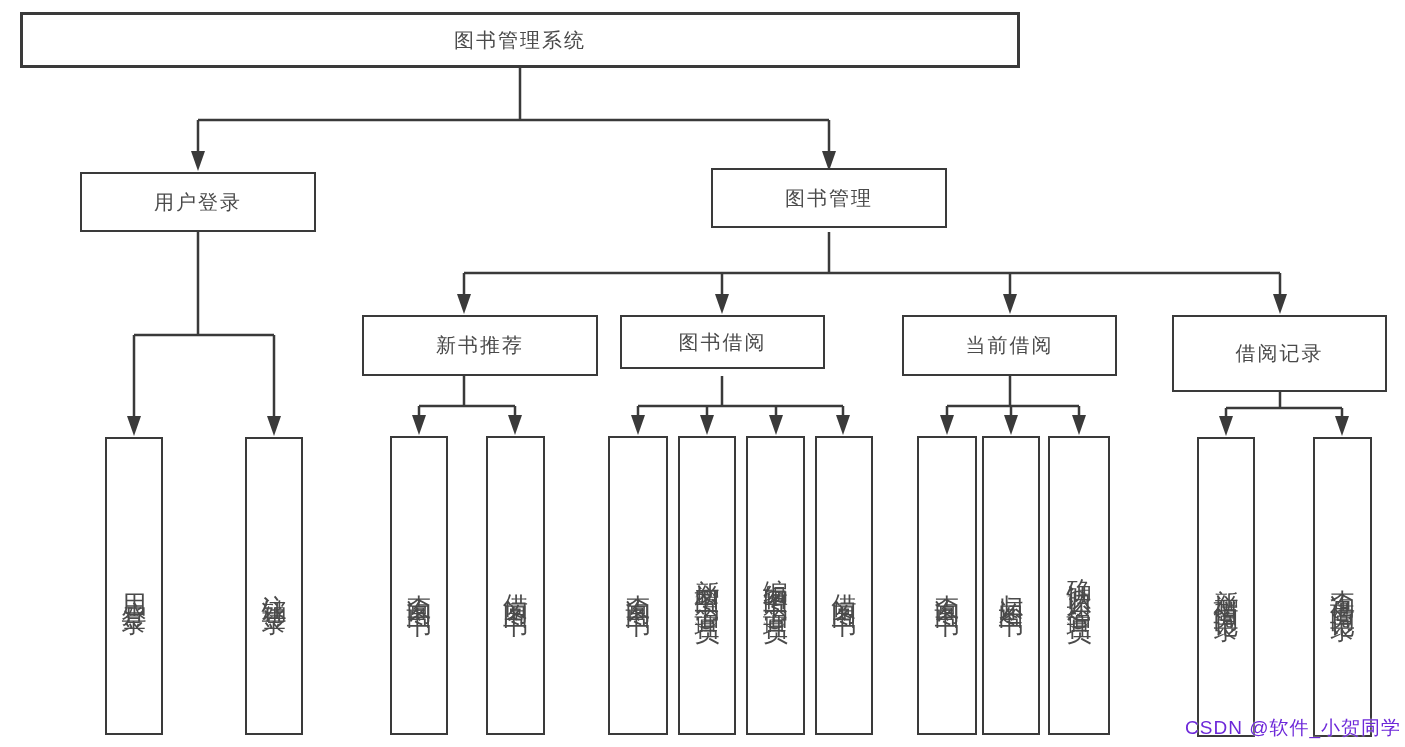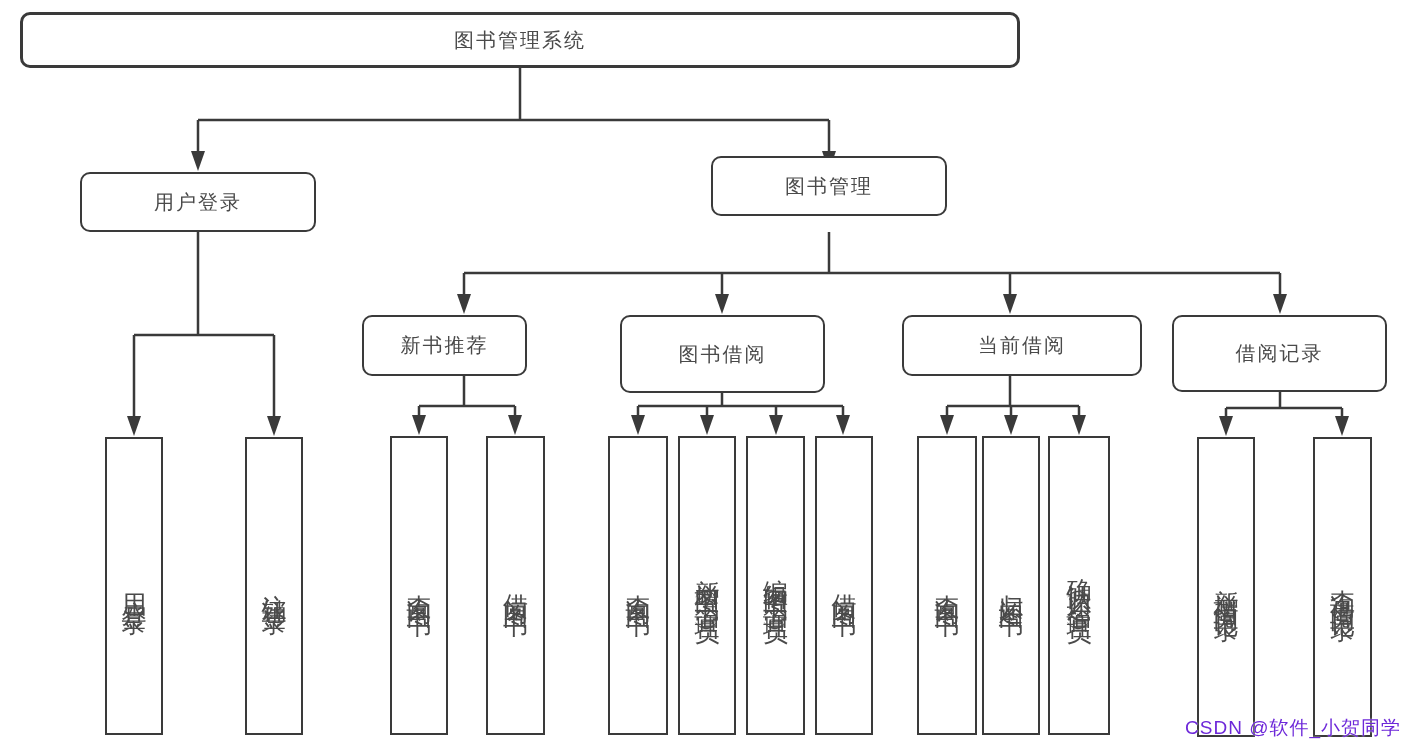--- a/index.html
+++ b/index.html
@@ -21,21 +21,21 @@
     position: absolute;
     box-sizing: border-box;
     background: #ffffff;
     border: 2.5px solid #3a3a3a;
     display: flex;
     align-items: center;
     justify-content: center;
     color: #4a4a4a;
     z-index: 2;
   }
-  .hbox { font-size: 20px; letter-spacing: 2px; border-radius: 10px; }
+  .hbox { font-size: 20px; letter-spacing: 2px; }
   .root { border-width: 3px; }
   .vbox span {
     writing-mode: vertical-rl;
     text-orientation: mixed;
     font-size: 25px;
     letter-spacing: 6px;
     line-height: 1;
     white-space: nowrap;
   }
   #watermark {
@@ -91,25 +91,25 @@
       <path d="M1011,435 l-7,-20 h14 z"></path>
       <path d="M1079,435 l-7,-20 h14 z"></path>
       <path d="M1226,436 l-7,-20 h14 z"></path>
       <path d="M1342,436 l-7,-20 h14 z"></path>
     </g>
   </svg>
 
   <div class="box hbox root" style="left:20px; top:12px; width:1000px; height:56px;">图书管理系统</div>
 
   <div class="box hbox" style="left:80px; top:172px; width:236px; height:60px;">用户登录</div>
-  <div class="box hbox" style="left:711px; top:156px; width:236px; height:60px;">图书管理</div>
+  <div class="box hbox" style="left:711px; top:168px; width:236px; height:60px;">图书管理</div>
 
-  <div class="box hbox" style="left:362px; top:315px; width:165px; height:61px;">新书推荐</div>
-  <div class="box hbox" style="left:620px; top:315px; width:205px; height:78px;">图书借阅</div>
-  <div class="box hbox" style="left:902px; top:315px; width:240px; height:61px;">当前借阅</div>
+  <div class="box hbox" style="left:362px; top:315px; width:236px; height:61px;">新书推荐</div>
+  <div class="box hbox" style="left:620px; top:315px; width:205px; height:54px;">图书借阅</div>
+  <div class="box hbox" style="left:902px; top:315px; width:215px; height:61px;">当前借阅</div>
   <div class="box hbox" style="left:1172px; top:315px; width:215px; height:77px;">借阅记录</div>
 
   <div class="box vbox" style="left:105px; top:437px; width:58px; height:298px;">
     <span>用户登录</span>
   </div>
   <div class="box vbox" style="left:245px; top:437px; width:58px; height:298px;">
     <span>注销登录</span>
   </div>
 
   <div class="box vbox" style="left:390px; top:436px; width:58px; height:299px;">

